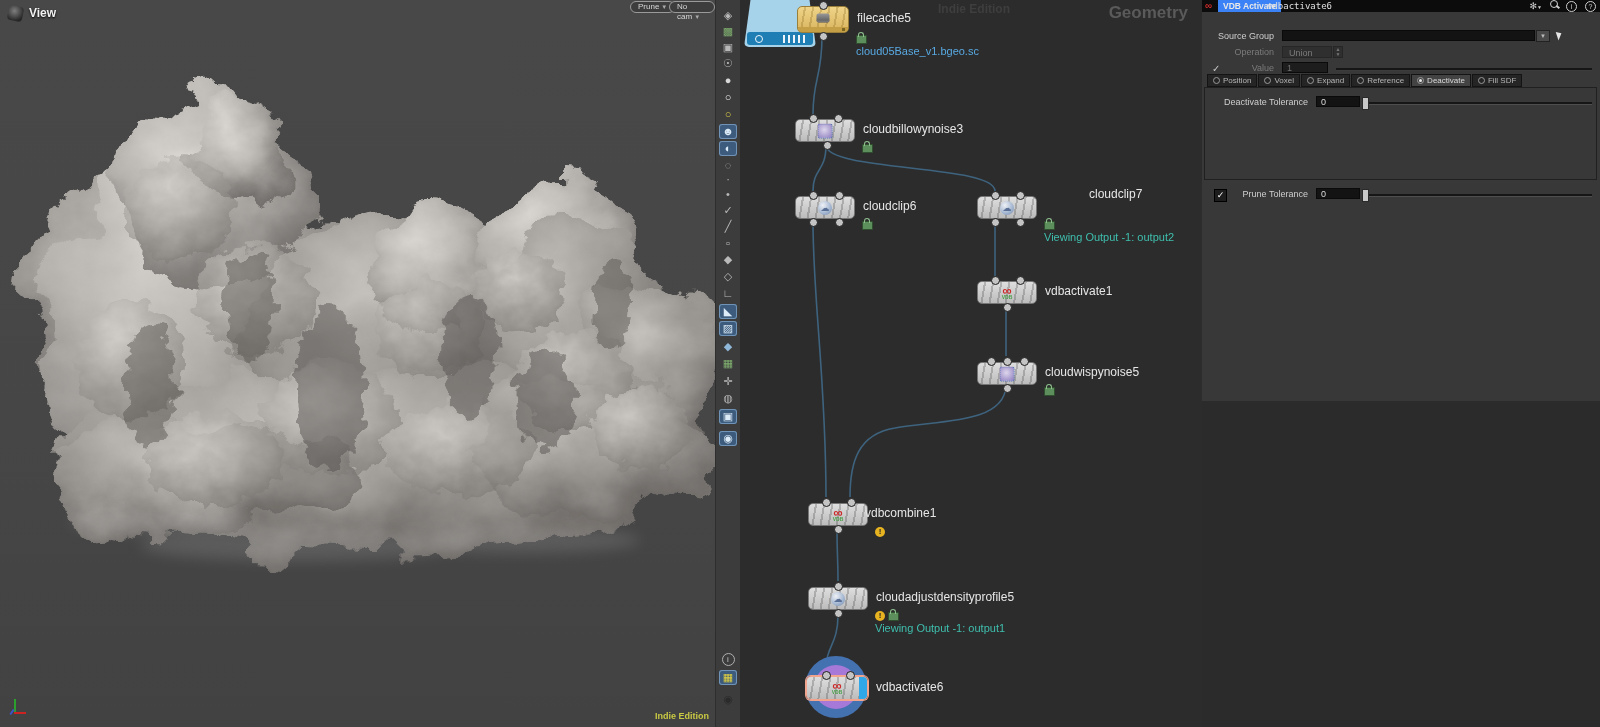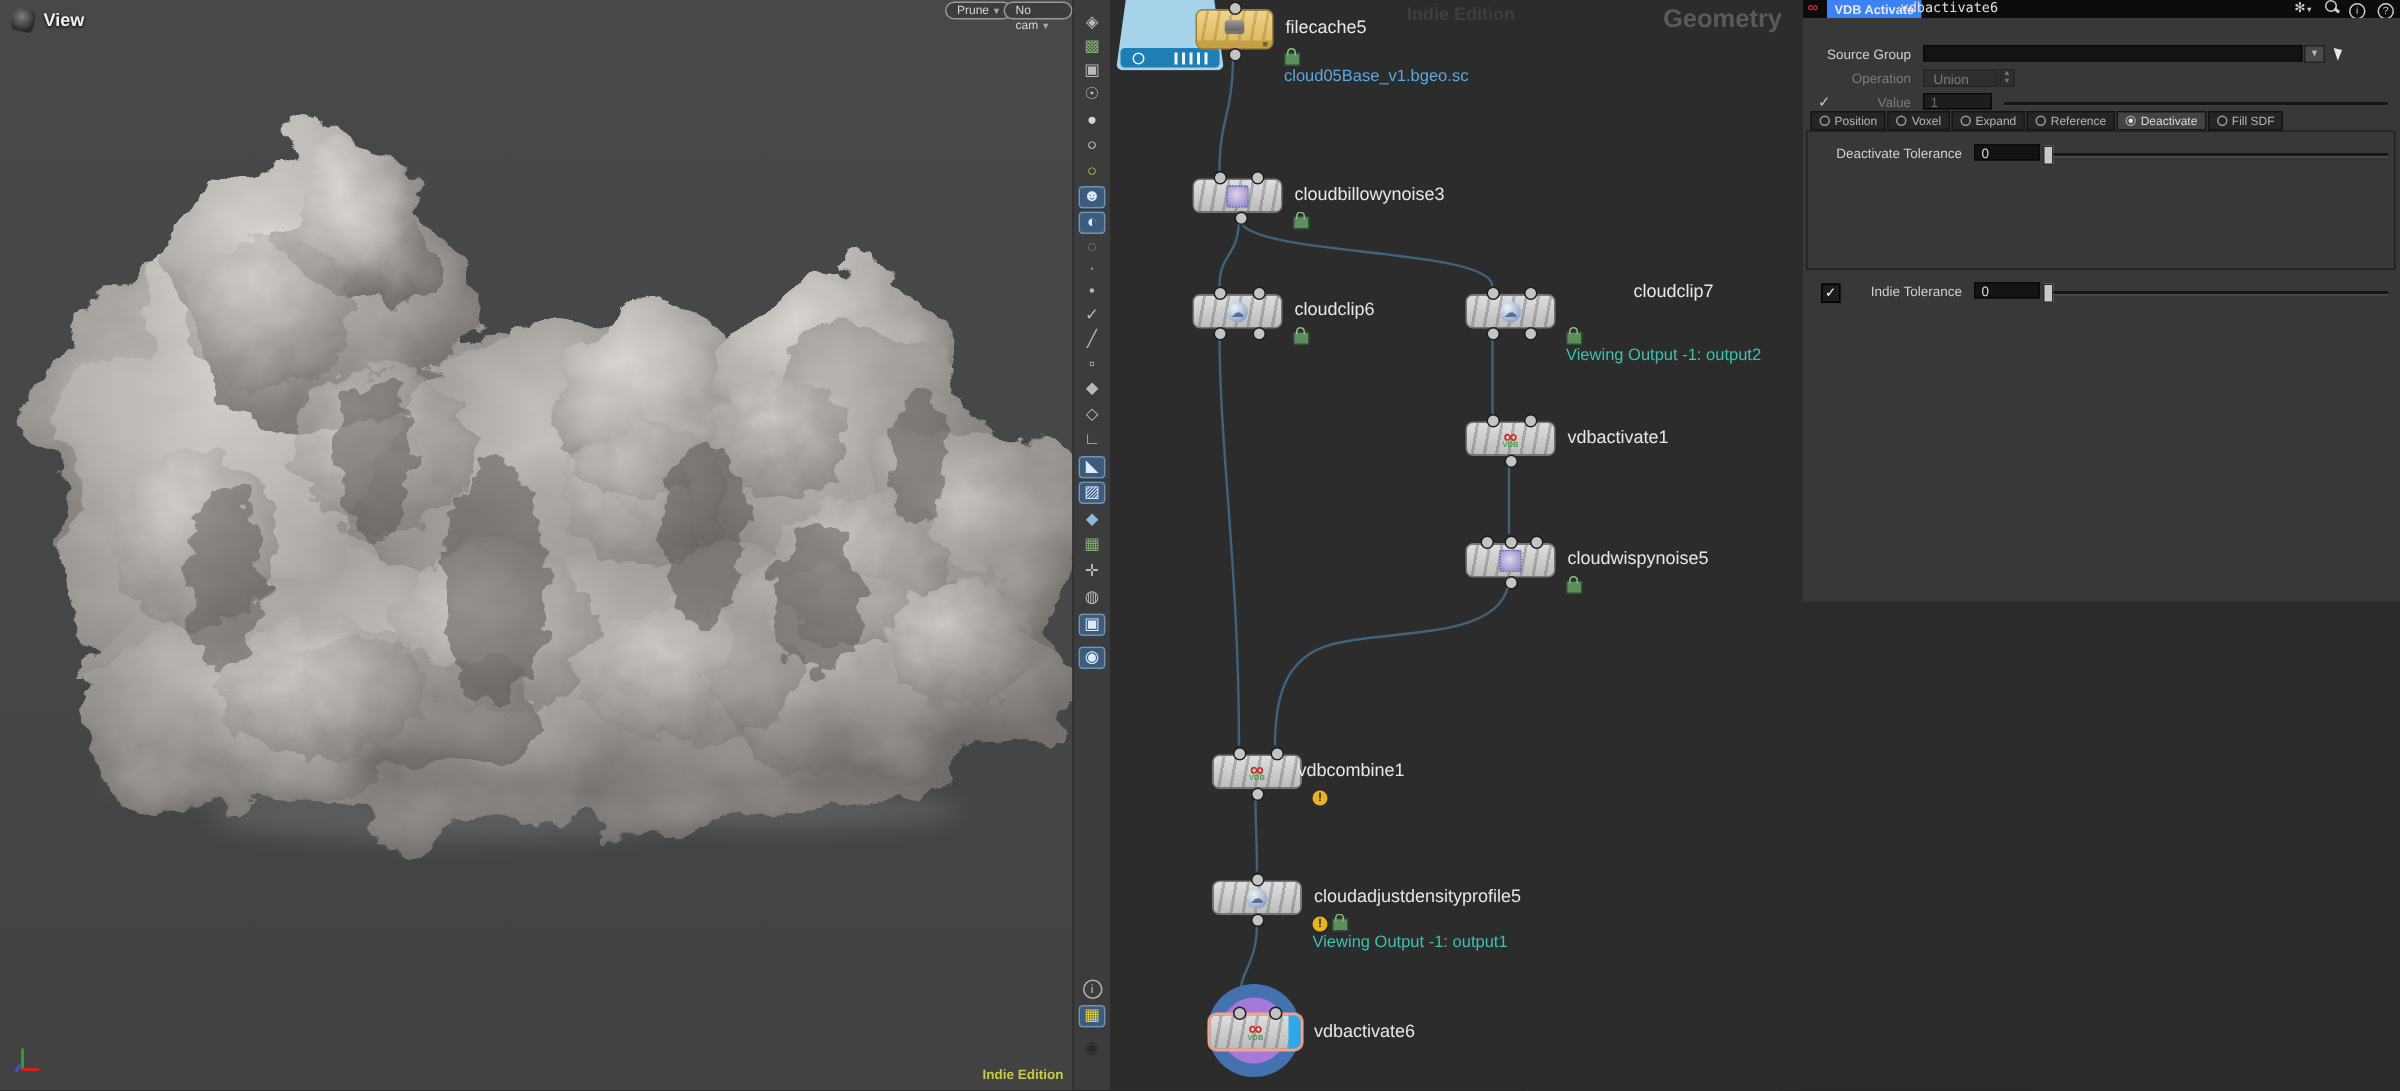--- a/index.html
+++ b/index.html
@@ -433,20 +433,20 @@
 
       <div class="prow" style="top:68px;z-index:2;">
         <div class="plabel" style="width:106px;">Deactivate Tolerance</div>
         <div class="pinput" style="left:114px;width:44px;">0</div>
         <div class="handle" style="left:160px;top:1px;"></div>
         <div class="track" style="left:167px;width:223px;top:6px;"></div>
       </div>
 
       <div class="prow" style="top:160px;">
         <div class="chkbox" style="left:12px;top:1px;">✓</div>
-        <div class="plabel" style="width:106px;">Indie Tolerance</div>
+        <div class="plabel" style="width:106px;">Prune Tolerance</div>
         <div class="pinput" style="left:114px;width:44px;">0</div>
         <div class="handle" style="left:160px;top:1px;"></div>
         <div class="track" style="left:167px;width:223px;top:6px;"></div>
       </div>
     </div>
   </div>
 </div>
 
 </body></html>

